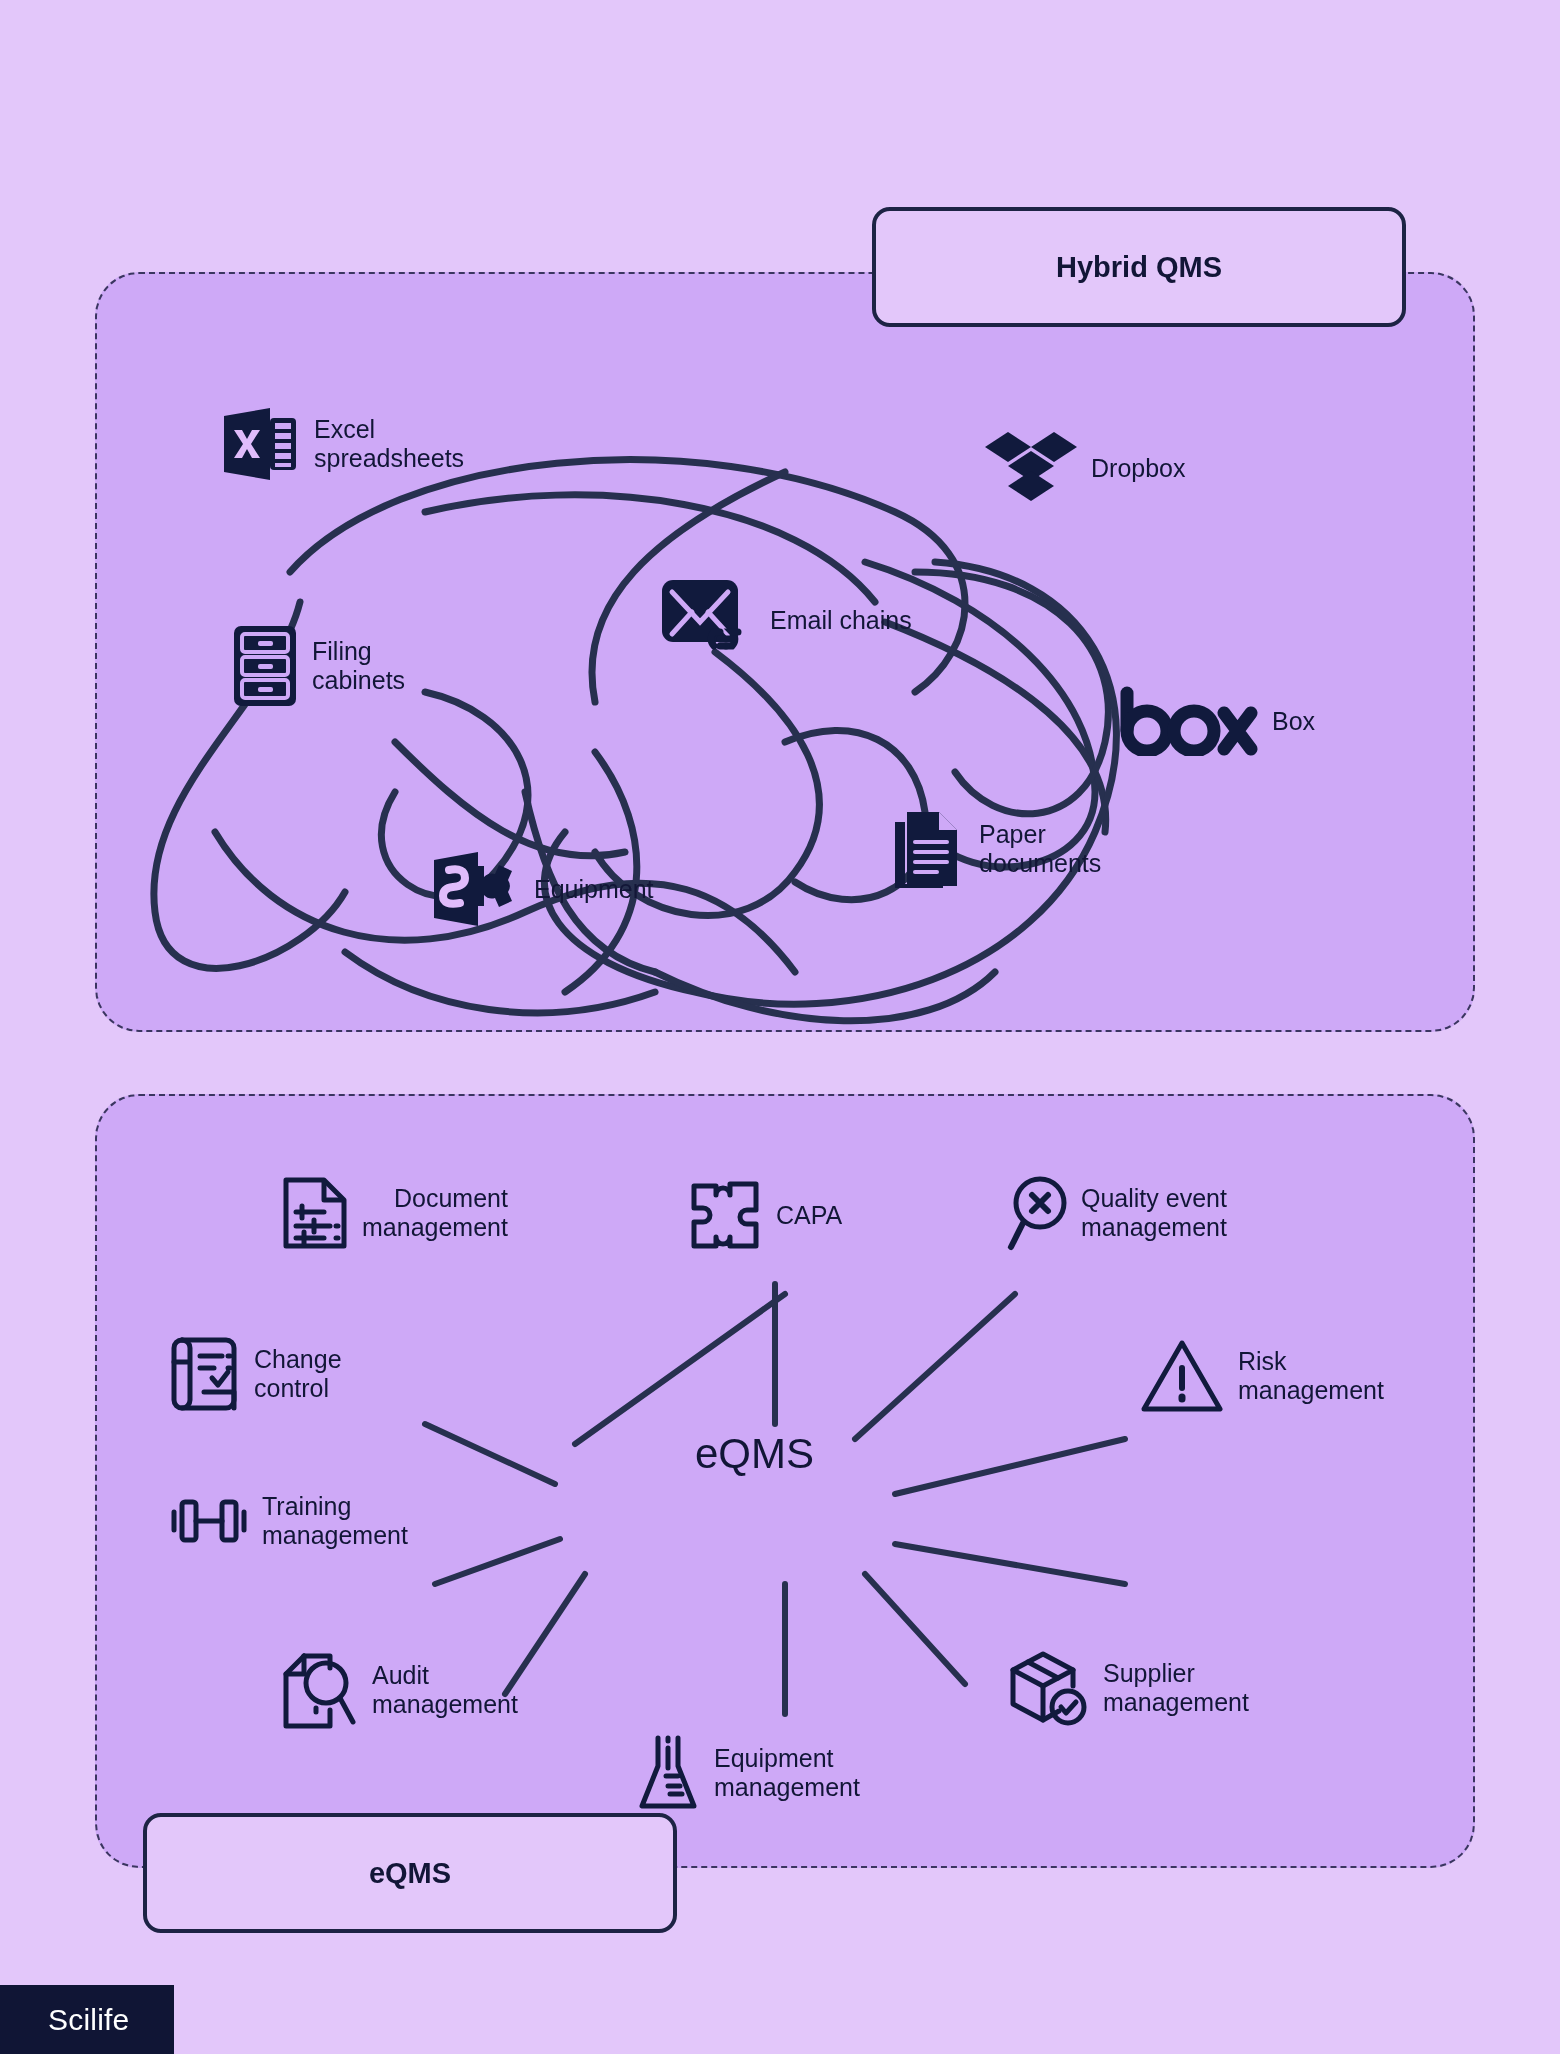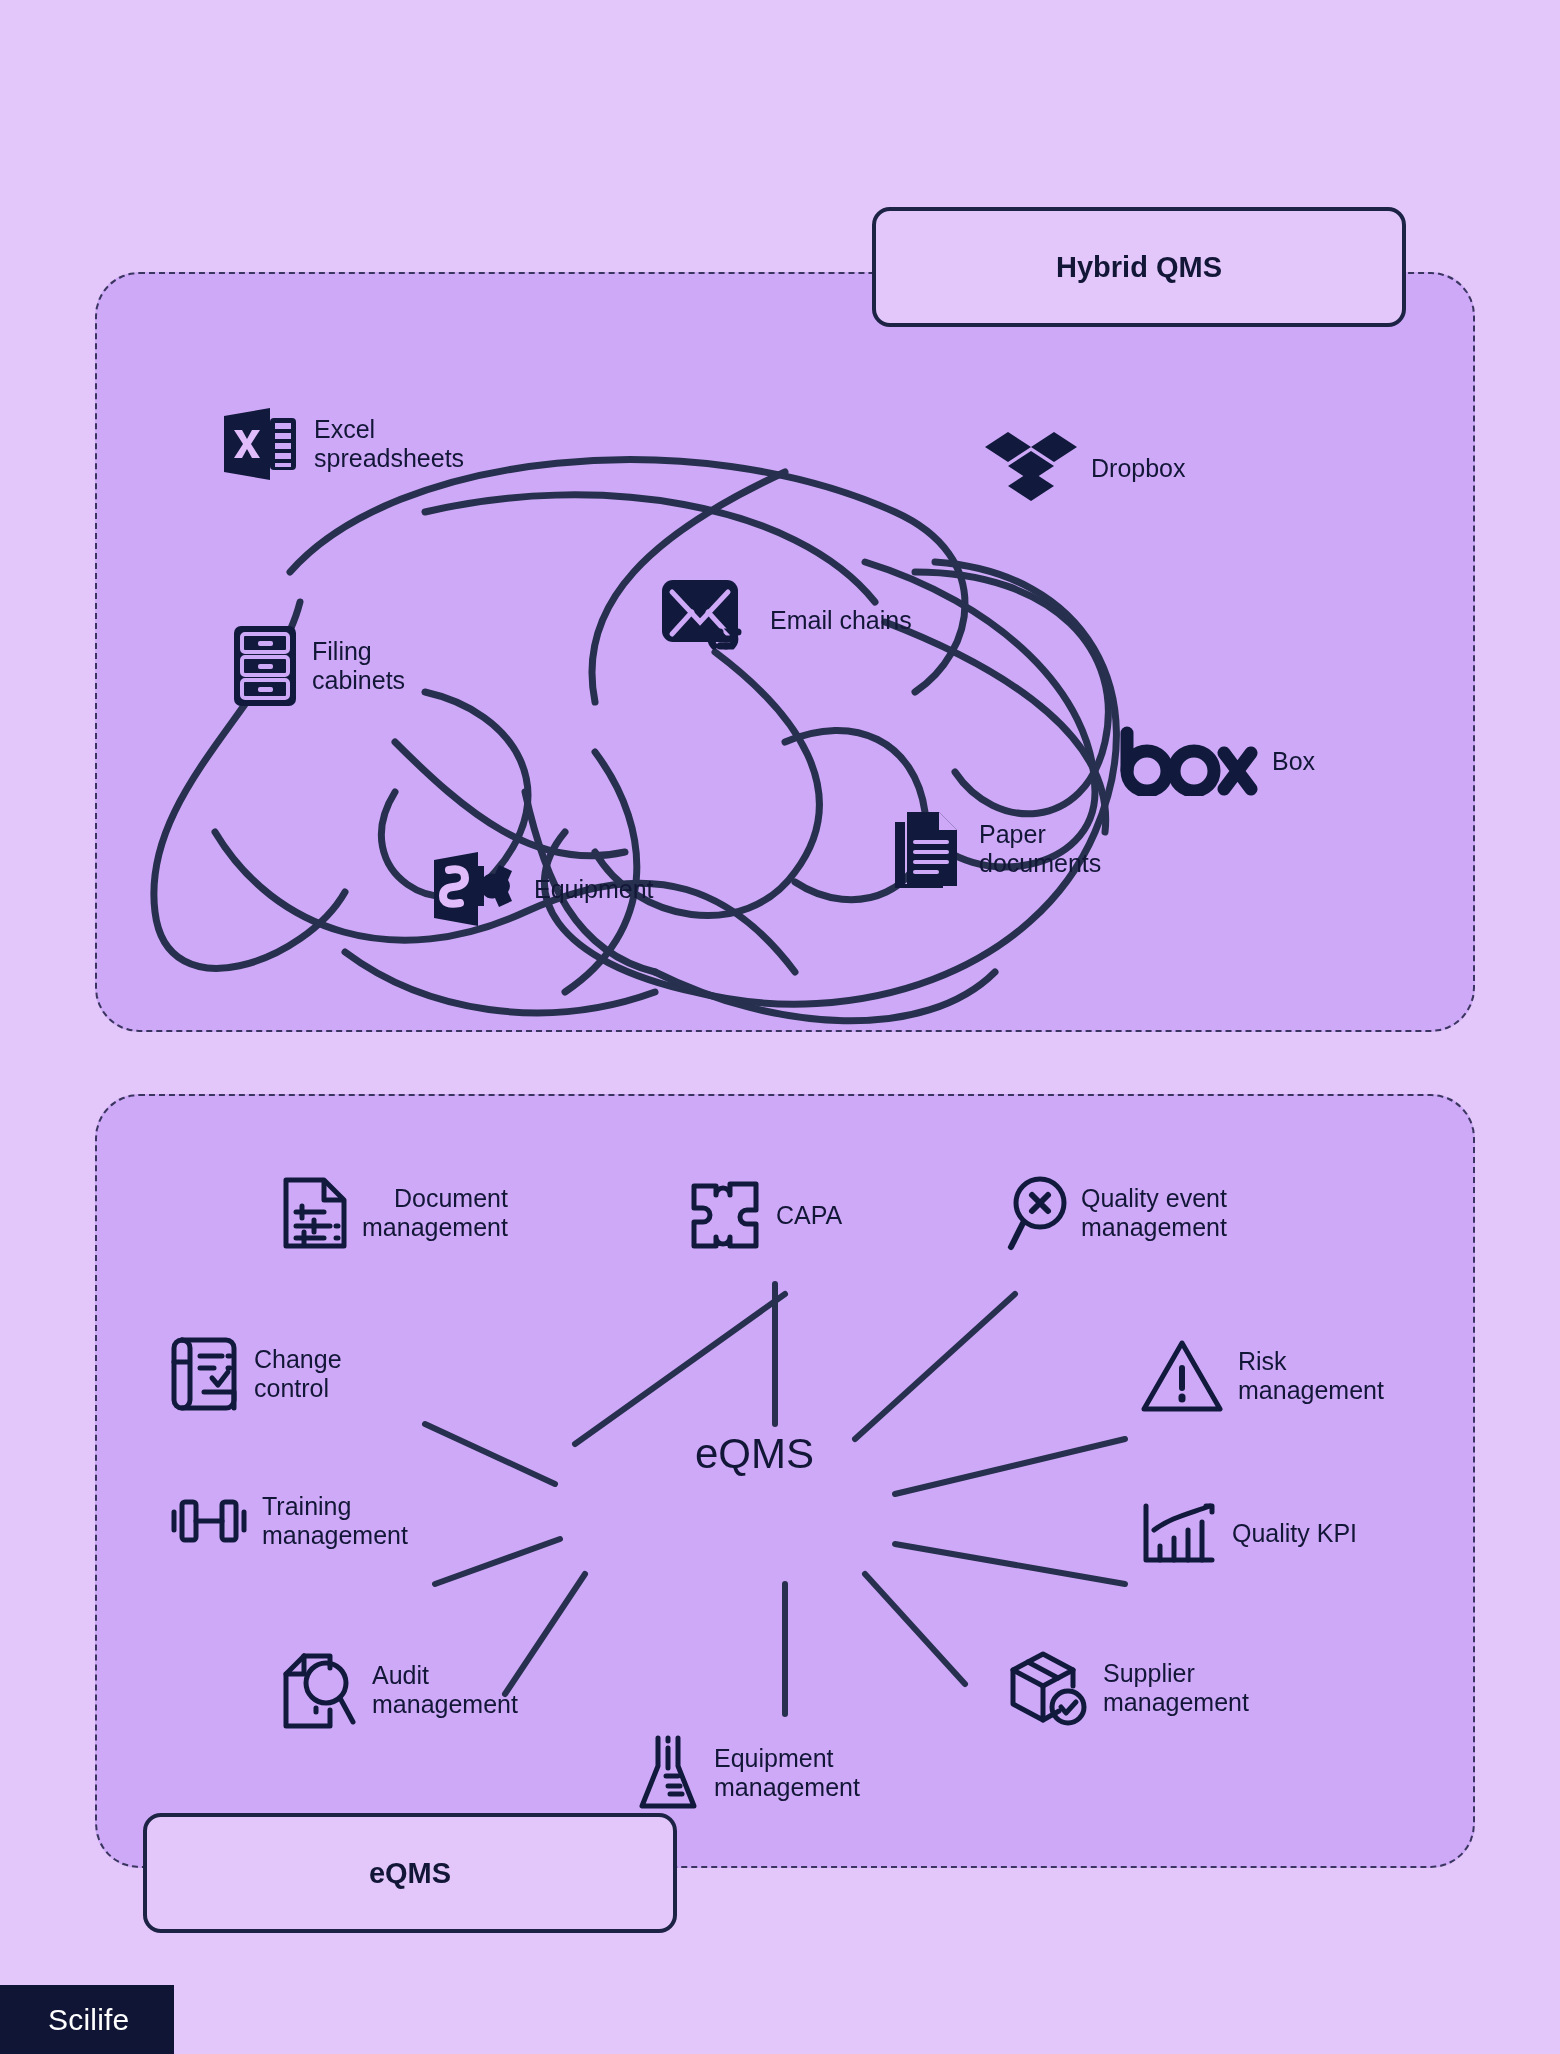--- a/index.html
+++ b/index.html
@@ -159,21 +159,21 @@
           <rect x="26" y="17" width="15" height="5" rx="2"></rect>
           <rect x="26" y="40" width="15" height="5" rx="2"></rect>
           <rect x="26" y="63" width="15" height="5" rx="2"></rect>
         </g>
       </svg>
     </span>
     <span class="label">Filing
 cabinets</span>
   </div>
 
-  <div class="item" style="left:1118px; top:726px;">
+  <div class="item" style="left:1118px; top:686px;">
     <span class="ico">
       <svg width="140" height="70" viewBox="0 0 140 70">
         <g fill="none" stroke="#111a3d" stroke-width="13" stroke-linecap="round" stroke-linejoin="round">
           <path d="M9 7 L9 44"></path>
           <circle cx="29" cy="45" r="20"></circle>
           <circle cx="76" cy="45" r="20"></circle>
           <path d="M106 27 L133 63 M133 27 L106 63"></path>
         </g>
       </svg>
     </span>
@@ -311,36 +311,20 @@
           <path d="M4 22 v18"></path>
             <path d="M74 22 v18"></path>
           <path d="M26 31 h26"></path>
         </g>
       </svg>
     </span>
     <span class="label">Training
 management</span>
   </div>
 
-  <div class="item" style="left:1140px; top:1500px;">
-    <span class="ico">
-      <svg width="78" height="66" viewBox="0 0 78 66">
-        <g fill="none" stroke="#111a3d" stroke-width="5" stroke-linecap="round" stroke-linejoin="round">
-          <path d="M6 6 v54 h66"></path>
-          <path d="M14 30 C 30 18, 48 14, 70 6"></path>
-          <path d="M66 6 h6 v6"></path>
-          <path d="M20 60 v-14"></path>
-            <path d="M34 60 v-22"></path>
-            <path d="M48 60 v-30"></path>
-            <path d="M62 60 v-38"></path>
-        </g>
-      </svg>
-    </span>
-    <span class="label">Quality KPI</span>
-  </div>
 
   <div class="item" style="left:278px; top:1650px;">
     <span class="ico">
       <svg width="80" height="80" viewBox="0 0 80 80">
         <g fill="none" stroke="#111a3d" stroke-width="5" stroke-linejoin="round" stroke-linecap="round">
           <path d="M26 6 h26 v12"></path>
           <path d="M26 6 L8 24 v52 h44 v-16"></path>
           <path d="M8 24 h18 v-18"></path>
           <circle cx="48" cy="33" r="20"></circle>
           <path d="M62 48 L75 72"></path>

